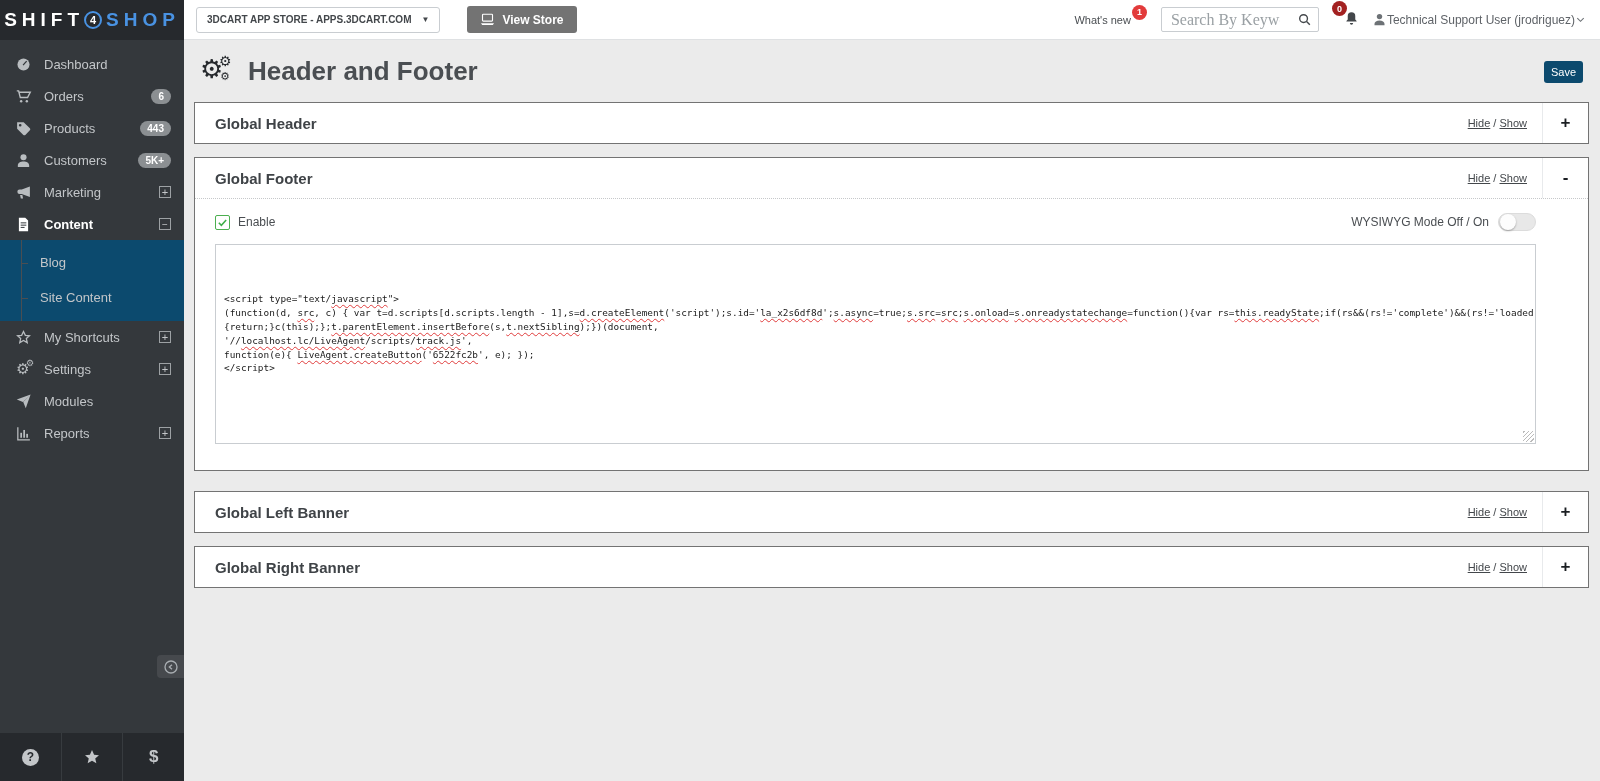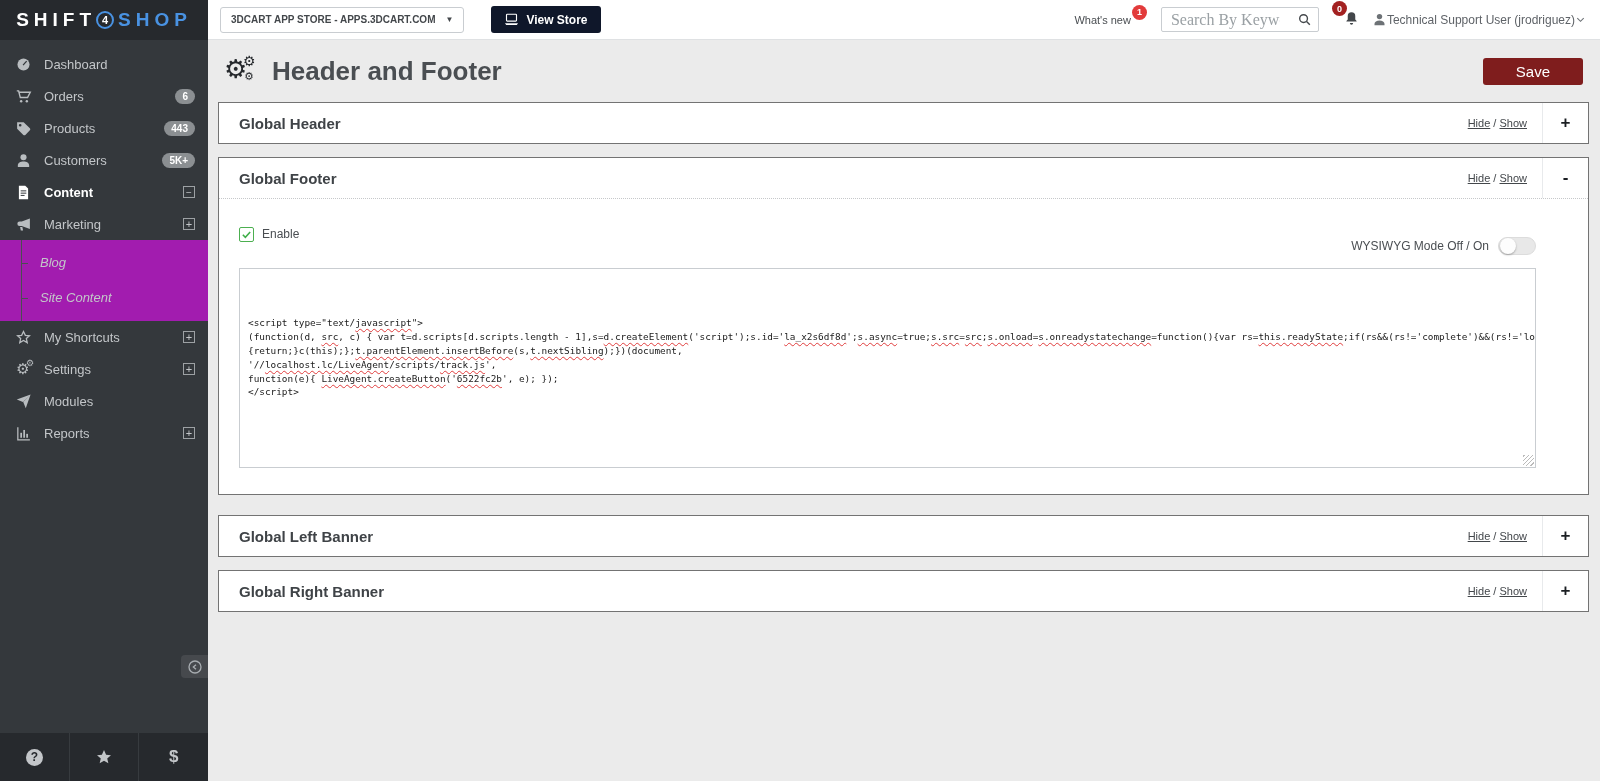--- a/index.html
+++ b/index.html
@@ -1,86 +1,86 @@
 <!DOCTYPE html>
 <html><head>
 <meta charset="utf-8">
 <style>
   * { margin:0; padding:0; box-sizing:border-box; }
   html,body { width:1600px; height:781px; overflow:hidden; }
   body { font-family:"Liberation Sans",sans-serif; background:#ebebeb; display:flex; }
 
   
-  .sidebar { width:208px; flex-shrink:0; background:#34383c; color:#c3c6c9; position:relative; }
+  .sidebar { width:184px; flex-shrink:0; background:#34383c; color:#c3c6c9; position:relative; }
   .logo { height:40px; background:#26292d; display:flex; align-items:center; justify-content:center; cursor:pointer; }
   .logo .lt { color:#fff; font-size:19px; font-weight:600; letter-spacing:5px; }
   .logo .num { width:18px; height:18px; border:2px solid #4992e2; border-radius:50%; color:#fff; font-size:11px; font-weight:700; display:flex; align-items:center; justify-content:center; margin:0 4px 0 0; }
   .logo .ls { color:#4992e2; font-size:19px; font-weight:600; letter-spacing:5px; }
   .nav { padding-top:8px; }
   .nav-item { display:flex; align-items:center; height:32px; padding:0 13px 0 14px; font-size:13px; cursor:pointer; }
   .nav-item .ico { width:18px; height:18px; margin-right:12px; display:flex; align-items:center; justify-content:center; color:#b9bdc0; }
   .nav-item .ico svg { width:17px; height:17px; }
   .nav-item.active { color:#fff; font-weight:700; }
   .nav-item.active .ico { color:#fff; }
   .badge { margin-left:auto; background:#8b8f92; color:#fff; font-size:10px; font-weight:700; padding:2px 7px; border-radius:9px; line-height:11px; }
   .expander { margin-left:auto; width:12px; height:12px; border:1px solid #9da1a4; color:#c3c6c9; font-size:11px; line-height:10px; text-align:center; font-weight:400; }
   .expander.plus::before { content:"+"; }
   .expander.minus::before { content:"−"; font-size:10px; }
-  .submenu { background:#a21caf; padding:5px 0 6px; position:relative;font-style:italic; }
+  .submenu { background:#0c4a6e; padding:5px 0 6px; position:relative; }
   .submenu::before { content:""; position:absolute; left:21px; top:0; bottom:0; width:1px; background:#4a4e52; }
   .submenu-item { position:relative; padding:10px 10px 10px 40px; font-size:13px; color:#c3c6c9; cursor:pointer; }
   .submenu-item::before { content:""; position:absolute; left:21px; top:50%; width:7px; height:1px; background:#4a4e52; }
   .gearglyph { font-family:"DejaVu Sans",sans-serif; font-weight:400; }
   .collapse-btn { position:absolute; right:0; top:655px; width:27px; height:23px; background:#46494d; border-radius:4px 0 0 4px; display:flex; align-items:center; justify-content:center; cursor:pointer; }
   .sidebar-bottom { position:absolute; bottom:0; left:0; right:0; height:48px; background:#26292d; display:flex; }
   .sb-cell { flex:1; display:flex; align-items:center; justify-content:center; border-right:1px solid #373b3f; cursor:pointer; }
   .sb-cell:last-child { border-right:none; }
   .help-badge { width:17px; height:17px; border-radius:50%; background:#c3c6c9; color:#26292d; font-size:12px; font-weight:700; display:flex; align-items:center; justify-content:center; }
   .dollar-glyph { color:#c3c6c9; font-size:17px; font-weight:700; }
 
   
   .main { flex:1; display:flex; flex-direction:column; min-width:0; }
   .topbar { height:40px; background:#fff; border-bottom:1px solid #dfe1e3; display:flex; align-items:center; padding:0 14px 0 12px; flex-shrink:0; }
   .store-select { display:flex; align-items:center; gap:10px; border:1px solid #c9cdd1; border-radius:3px; height:26px; padding:0 10px; font-size:10px; font-weight:700; color:#43474b; cursor:pointer; background:#fff; }
   .store-caret { font-size:8px; color:#43474b; }
-  .view-store { margin-left:27px; background:#0f172a; color:#fff; height:27px; border-radius:3px; display:flex; align-items:center; gap:7px; padding:0 13px; font-size:12px; font-weight:700; border:none; cursor:pointer; }
+  .view-store { margin-left:27px; background:#737373; color:#fff; height:27px; border-radius:3px; display:flex; align-items:center; gap:7px; padding:0 13px; font-size:12px; font-weight:700; border:none; cursor:pointer; }
   .topbar-right { margin-left:auto; display:flex; align-items:center; }
   .whats-new { font-size:11px; color:#4a4e52; position:relative; margin-right:30px; cursor:pointer; }
   .mini-badge { position:absolute; top:-9px; right:-16px; width:15px; height:15px; border-radius:50%; background:#e23b3b; color:#fff; font-size:9px; font-weight:700; display:flex; align-items:center; justify-content:center; }
   .search-box { position:relative; width:158px; height:25px; border:1px solid #c9cdd1; border-radius:2px; display:flex; align-items:center; background:#fff; }
   .search-box input { border:none; outline:none; width:118px; font-size:16px; color:#555; padding-left:9px; font-family:Liberation Serif, serif; background:transparent; }
   .search-box input::placeholder { color:#9aa0a4; }
   .search-ico { position:absolute; right:6px; top:4px; cursor:pointer; }
   .notif { position:relative; margin:0 12px 0 24px; cursor:pointer; }
   .notif-badge { position:absolute; top:-8px; left:-11px; width:15px; height:15px; border-radius:50%; background:#a32121; color:#fff; font-size:9px; font-weight:700; display:flex; align-items:center; justify-content:center; }
   .user-area { display:flex; align-items:center; font-size:12px; color:#5f6368; cursor:pointer; }
 
   .content { flex:1; padding:14px 11px 0 10px; background:#ebebeb; overflow:hidden; }
   .page-head { display:flex; align-items:center; padding:2px 6px 15px 6px; }
   .page-gears { color:#26292d; position:relative; width:34px; height:30px; }
   .page-gears .g1 { font-size:26px; position:absolute; left:0; top:-3px; }
   .page-gears .g2 { font-size:14px; position:absolute; left:19px; top:-4px; }
   .page-gears .g3 { font-size:11px; position:absolute; left:20px; top:13px; }
   .page-title { margin-left:14px; font-size:26px; color:#4a4e52; }
-  .save-btn { margin-left:auto; background:#7f1d1d; color:#fff; font-size:15px; padding:5px 33px; border-radius:3px; border:none; cursor:pointer; }
+  .save-btn { margin-left:auto; background:#0c4a6e; color:#fff; font-size:11px; padding:5px 7px; border-radius:3px; border:none; cursor:pointer; }
 
   .card { background:#fff; border:1px solid #737373; margin-bottom:13px; }
   .card.gap-lg { margin-top:20px; }
   .card-head { display:flex; align-items:center; height:40px; }
   .card-title { font-size:15px; font-weight:700; color:#3f4347; padding-left:20px; }
   .head-right { margin-left:auto; display:flex; align-items:center; height:100%; }
   .hide-show { font-size:11px; color:#43474b; padding-right:15px; white-space:pre; }
   .hide-show a { color:#43474b; text-decoration:underline; cursor:pointer; }
   .toggle-btn { width:46px; height:100%; border-left:1px solid #e8eaec; display:flex; align-items:center; justify-content:center; font-size:17px; font-weight:700; color:#1a1e22; cursor:pointer; background:#fff; border-top:none; border-right:none; border-bottom:none; }
 
   .footer-body { border-top:1px dotted #c6c8ca; padding:14px 20px 26px; }
   .body-top { display:flex; align-items:center; }
   .checkbox { width:15px; height:15px; border:1px solid #4caf50; border-radius:2px; background:#fff; display:flex; align-items:center; justify-content:center; cursor:pointer; }
   .enable-label { margin-left:8px; font-size:12px; color:#4a4e52; }
-  .wys { margin-left:auto; display:flex; align-items:center; gap:9px; font-size:12px; color:#4a4e52; margin-right:32px;margin-top:24px; }
+  .wys { margin-left:auto; display:flex; align-items:center; gap:9px; font-size:12px; color:#4a4e52; margin-right:32px; }
   .switch { width:38px; height:18px; background:#e8e8e8; border:1px solid #dcdcdc; border-radius:10px; position:relative; cursor:pointer; }
   .knob { position:absolute; left:1px; top:0px; width:16px; height:16px; background:#fdfdfd; border-radius:50%; box-shadow:0 1px 2px rgba(0,0,0,.3); }
 
   .code-editor { margin-top:13px; margin-right:32px; height:200px; border:1px solid #c9cdd1; background:#fff; padding:6px 8px; font-family:"DejaVu Sans Mono",monospace; font-size:9.4px; line-height:13.8px; color:#1a1a1a; white-space:pre; overflow:hidden; position:relative; cursor:text; }
   .wavy { text-decoration:underline; text-decoration-style:wavy; text-decoration-color:#e03c3c; text-decoration-thickness:1px; text-underline-offset:2px; }
   .resize-grip { position:absolute; right:1px; bottom:1px; width:11px; height:11px; background:repeating-linear-gradient(315deg, transparent 0 2px, #bbb 2px 3px); cursor:nwse-resize; }
 </style>
 </head>
 <body>
 
@@ -128,41 +128,41 @@
       <span class="ico">
         <svg viewBox="0 0 24 24" fill="currentColor">
             <circle cx="12" cy="7.3" r="4.3"></circle>
             <path d="M12 13.4c-4.5 0-8 2.3-8 5.2V21h16v-2.4c0-2.9-3.5-5.2-8-5.2z"></path>
           </svg>
       </span>
       <span>Customers</span>
       <span class="badge">5K+</span>
     </div>
 
+    <div class="nav-item">
+      <span class="ico">
+        <svg viewBox="0 0 24 24" fill="currentColor">
+            <path d="M21 3.5v15L9.5 14H6.5a3.2 3.2 0 0 1 0-6.4h3L21 3.5zM7.2 15.6h3.2l1 4.9H8.2l-1-4.9z"></path>
+          </svg>
+      </span>
+      <span>Marketing</span>
+      <span class="expander plus"></span>
+    </div>
+
     <div class="nav-item active">
       <span class="ico">
         <svg viewBox="0 0 24 24">
             <path fill="#fff" d="M5.5 2.5h9l4 4v15h-13z"></path>
             <rect x="8" y="9" width="8" height="1.4" fill="#34383c"></rect>
             <rect x="8" y="12.2" width="8" height="1.4" fill="#34383c"></rect>
             <rect x="8" y="15.4" width="5.5" height="1.4" fill="#34383c"></rect>
           </svg>
       </span>
       <span>Content</span>
       <span class="expander minus"></span>
-    </div>
-
-    <div class="nav-item">
-      <span class="ico">
-        <svg viewBox="0 0 24 24" fill="currentColor">
-            <path d="M21 3.5v15L9.5 14H6.5a3.2 3.2 0 0 1 0-6.4h3L21 3.5zM7.2 15.6h3.2l1 4.9H8.2l-1-4.9z"></path>
-          </svg>
-      </span>
-      <span>Marketing</span>
-      <span class="expander plus"></span>
     </div>
 
     <div class="submenu">
       <div class="submenu-item">Blog</div>
       <div class="submenu-item">Site Content</div>
     </div>
 
     <div class="nav-item">
       <span class="ico">
         <svg viewBox="0 0 24 24" fill="none" stroke="currentColor" stroke-width="1.8">

